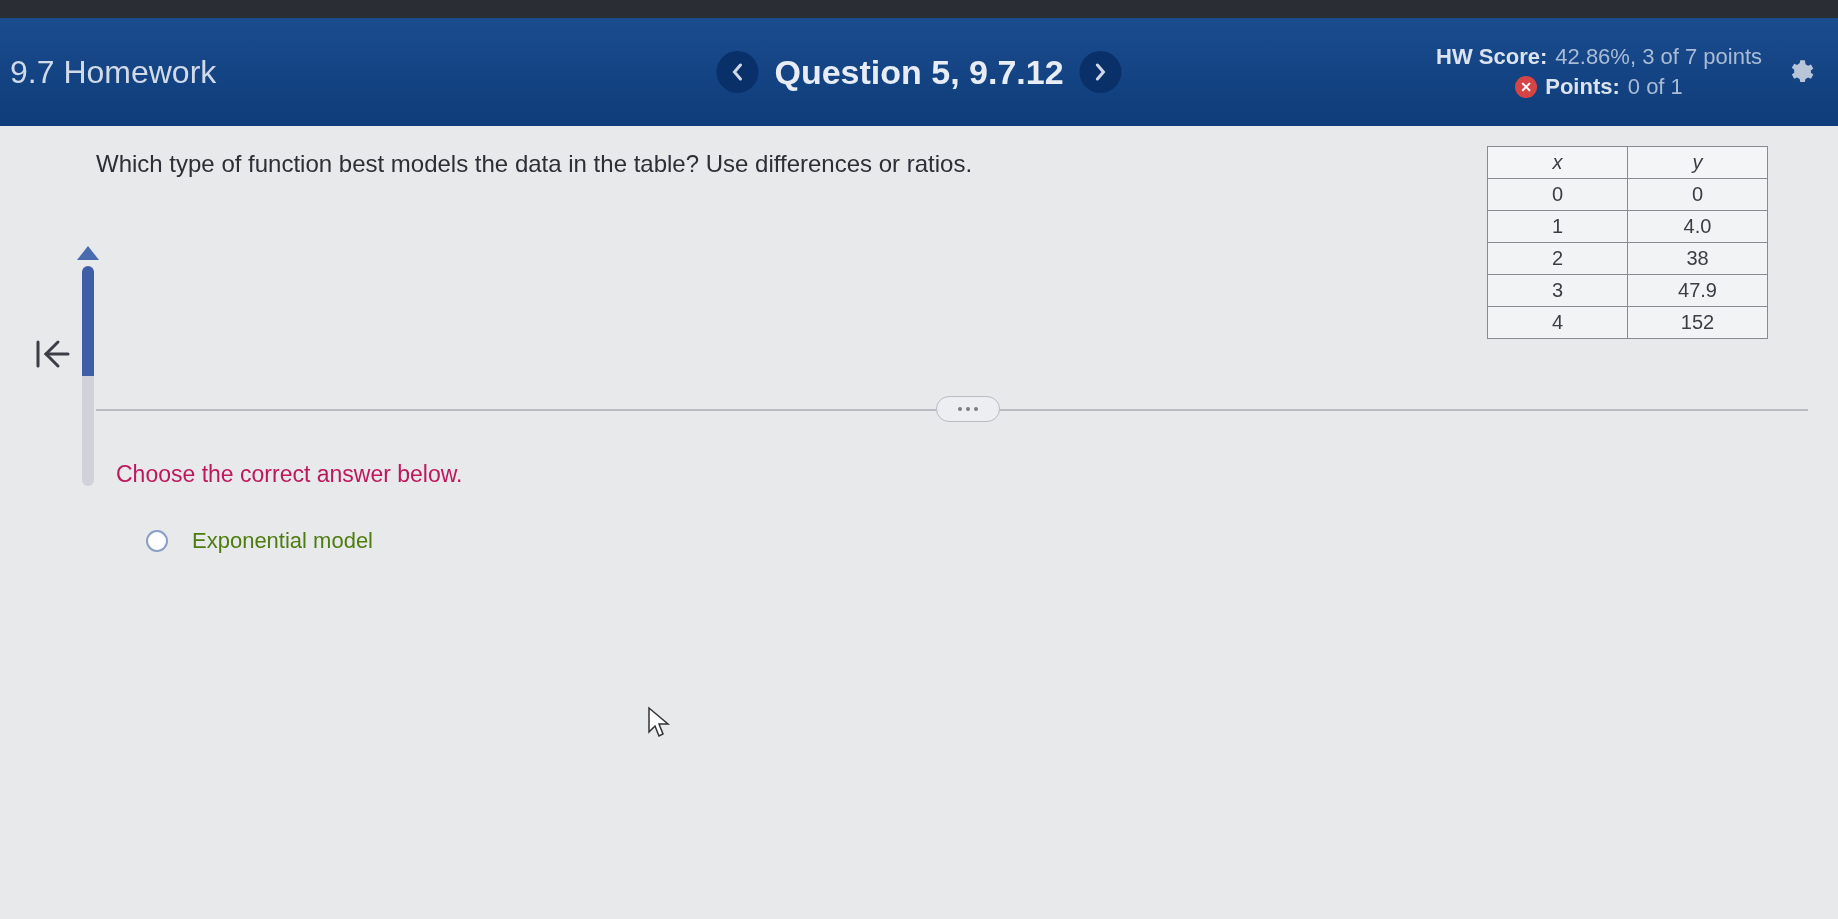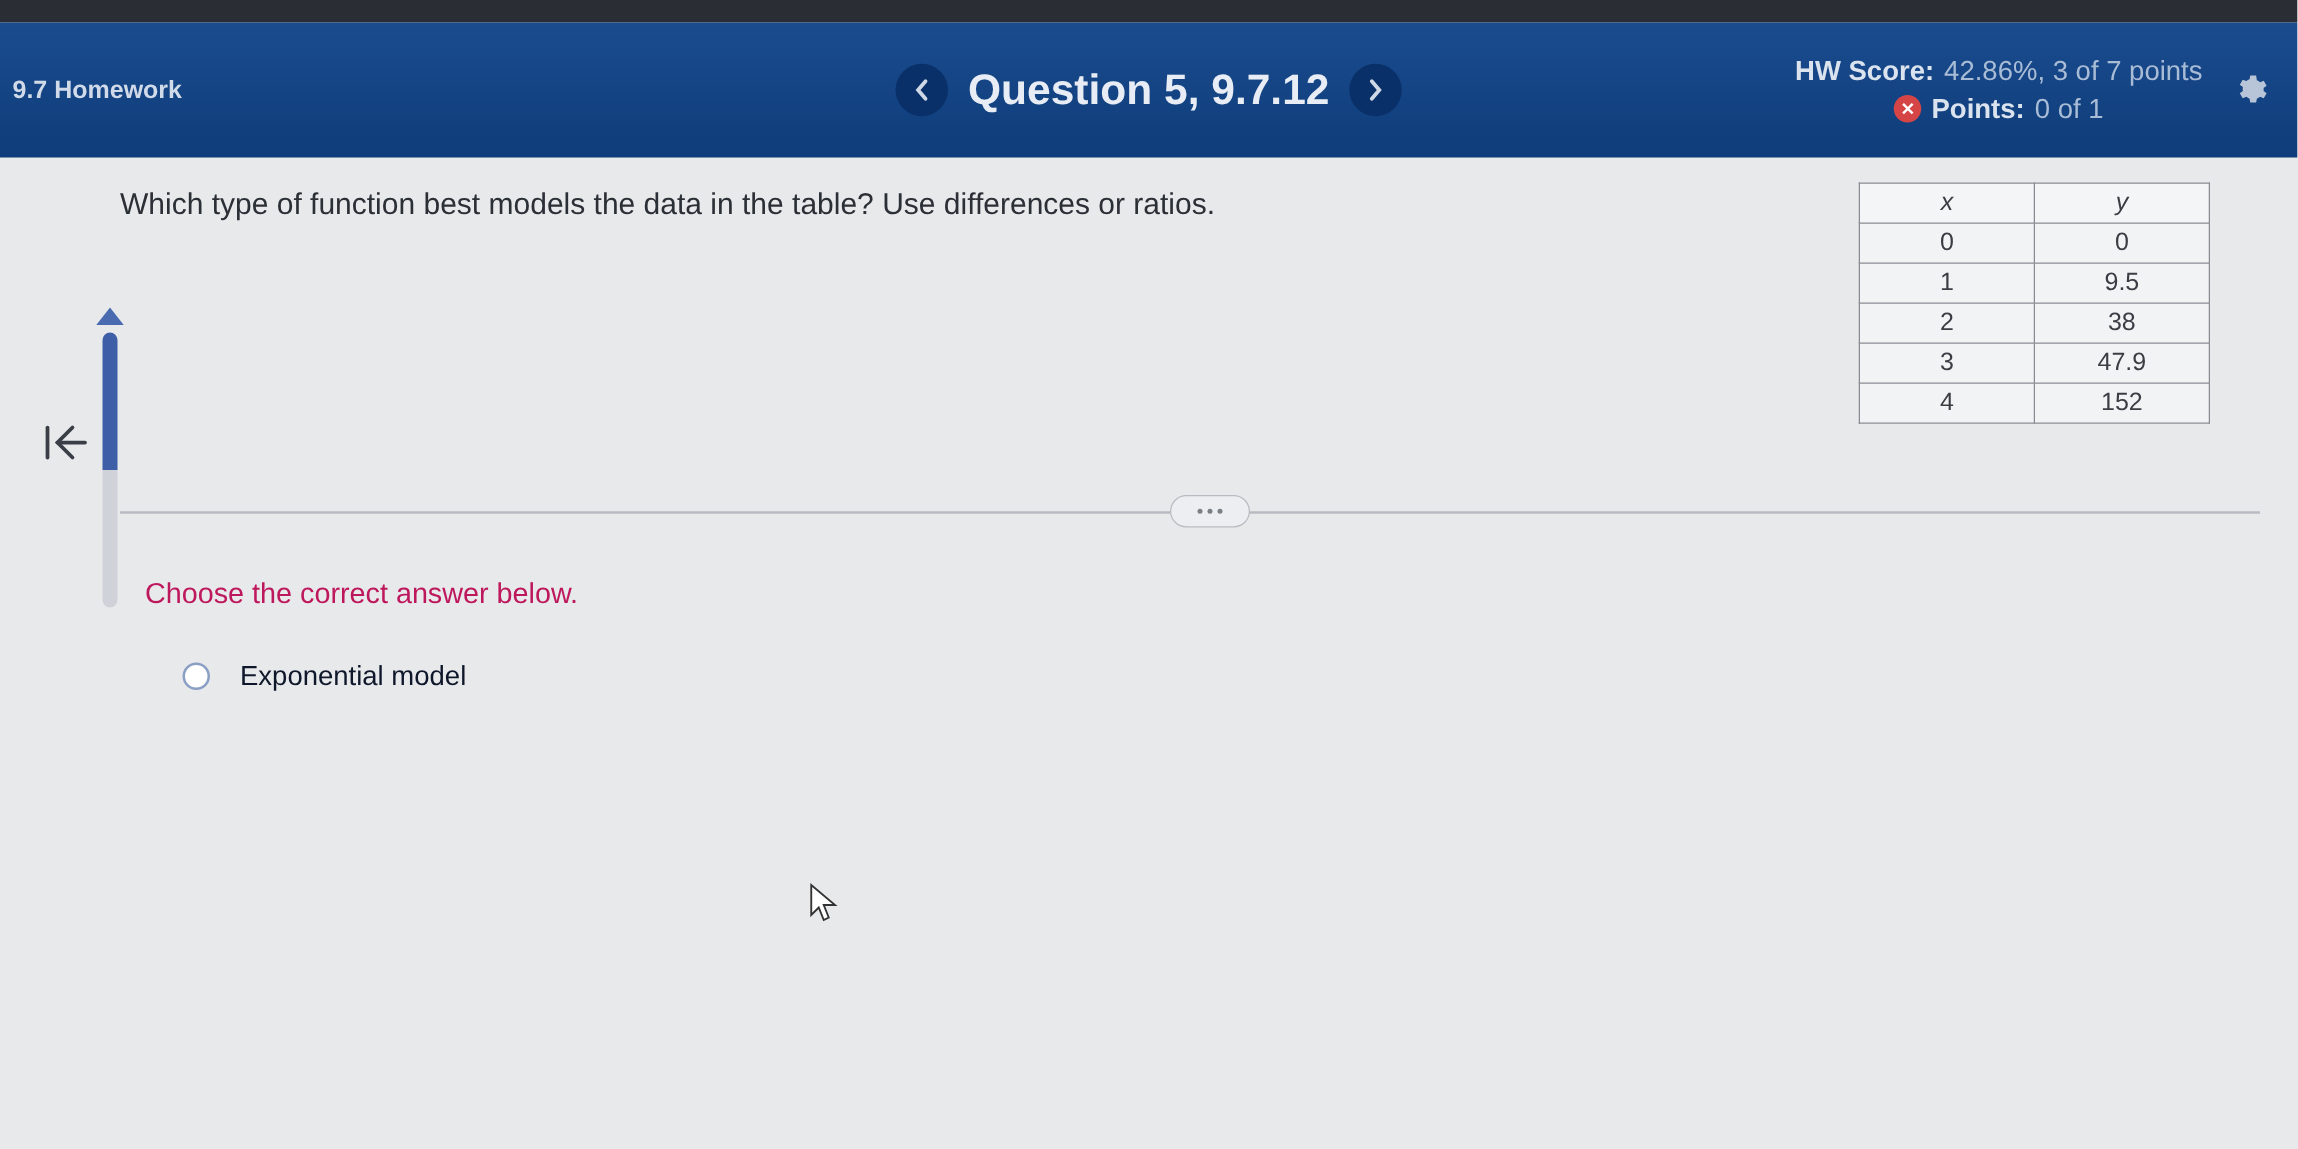--- a/index.html
+++ b/index.html
@@ -21,22 +21,22 @@
     .header {
       background: linear-gradient(to bottom, #1a4c8e, #0f3c7a);
       height: 108px;
       display: flex;
       align-items: center;
       padding: 0 20px;
       color: #d9e3f0;
       position: relative;
     }
     .header-left {
-      font-size: 20px;
-      font-weight: bold;
+      font-size: 32px;
+      font-weight: normal;
       color: #d0dae8;
       margin-left: -10px;
     }
     .header-center {
       position: absolute;
       left: 50%;
       transform: translateX(-50%);
       display: flex;
       align-items: center;
       gap: 16px;
@@ -219,21 +219,21 @@
     }
     .radio {
       width: 22px;
       height: 22px;
       border: 2px solid #8a9fc4;
       border-radius: 50%;
       background: #fff;
     }
     .option-label {
       font-size: 22px;
-      color: #0f172a;
+      color: #4d7c0f;
     }
     .cursor {
       position: absolute;
       left: 550px;
       top: 560px;
       pointer-events: none;
     }
   </style>
 </head>
 <body>
@@ -297,21 +297,21 @@
             <th>y</th>
           </tr>
         </thead>
         <tbody>
           <tr>
               <td>0</td>
               <td>0</td>
             </tr>
           <tr>
               <td>1</td>
-              <td>9.5</td>
+              <td>4.0</td>
             </tr>
           <tr>
               <td>2</td>
               <td>38</td>
             </tr>
           <tr>
               <td>3</td>
               <td>47.9</td>
             </tr>
           <tr>

